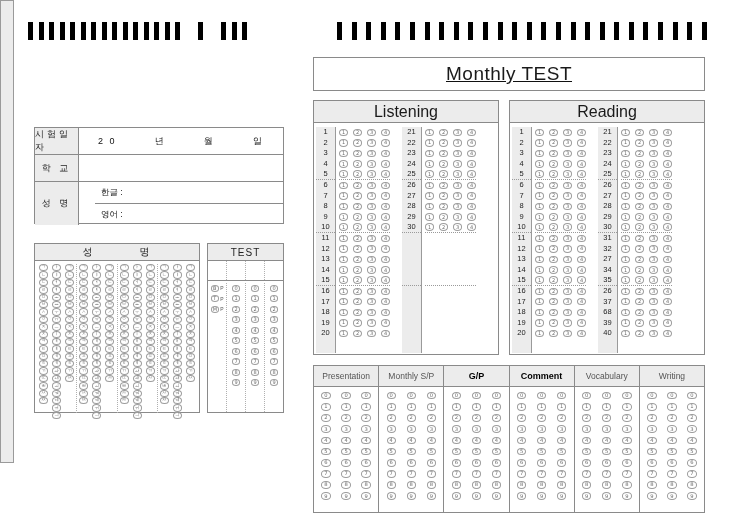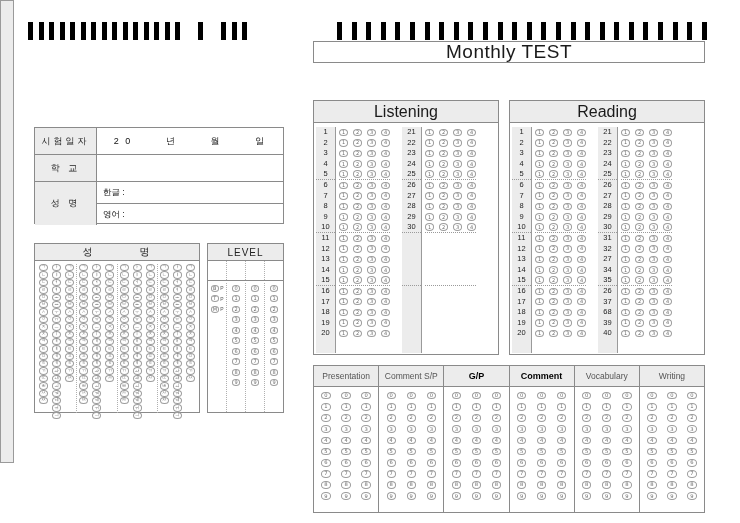--- a/index.html
+++ b/index.html
@@ -16,35 +16,35 @@
   
   .timing-row{position:absolute;display:flex;}
   .tmark{width:5px;height:18px;background:#000;}
 
   
   .box{position:absolute;border:1px solid #8a8a8a;background:#fff;box-sizing:border-box;}
   .hdr{background:#ececec;border-bottom:1px solid #8a8a8a;box-sizing:border-box;
        display:flex;align-items:center;justify-content:center;}
 
   
-  #title-box{left:313px;top:41px;width:392px;height:22px;}
+  #title-box{left:313px;top:57px;width:392px;height:34px;text-decoration:underline;}
   #title-text{font-size:19px;letter-spacing:.5px;color:#1a1a1a;}
 
   
   #sep-bar{left:289px;top:50px;width:14px;height:463px;background:#ececec;border:1px solid #9a9a9a;box-sizing:border-box;}
 
   
   #info-table{left:34px;top:127px;width:250px;height:97px;}
   .itrow{display:flex;border-bottom:1px solid #8a8a8a;box-sizing:border-box;}
   .itrow:last-child{border-bottom:none;}
-  .itlabel{width:62px;background:#ececec;border-right:1px solid #8a8a8a;box-sizing:border-box;
+  .itlabel{width:44px;background:#ececec;border-right:1px solid #8a8a8a;box-sizing:border-box;
            display:flex;align-items:center;justify-content:center;font-size:9px;letter-spacing:3px;color:#222;}
   .itval{flex:1;display:flex;align-items:center;box-sizing:border-box;font-size:9px;}
   .dateline{display:flex;width:100%;justify-content:space-around;align-items:center;font-size:9px;letter-spacing:2px;}
-  .namecol{flex:1;display:flex;flex-direction:column;}
+  .namecol{flex:1;display:flex;flex-direction:column;margin-left:16px;}
   .namesub{flex:1;display:flex;align-items:center;padding-left:6px;font-size:8.5px;border-bottom:1px solid #8a8a8a;box-sizing:border-box;}
   .namesub:last-child{border-bottom:none;}
 
   
   #name-grid{left:34px;top:243px;width:166px;height:170px;}
   #name-hdr{height:17px;font-size:10px;letter-spacing:22px;padding-left:20px;color:#222;}
   #name-body{display:flex;height:152px;padding:3px 2px 0 2px;box-sizing:border-box;}
   .namegroup{flex:1;display:flex;border-right:1px dotted #b0b0b0;box-sizing:border-box;}
   .namegroup:last-child{border-right:none;}
   .jcol{flex:1;display:flex;flex-direction:column;align-items:center;}
@@ -977,21 +977,21 @@
             </div>
             <div class="jrow">
               <div class="spacer"></div>
             </div>
           </div>
         </div>
       </div>
   </div>
 
   <div class="box" id="level-box">
-    <div class="hdr" id="level-hdr">LEVEL</div>
+    <div class="hdr" id="level-hdr">TEST</div>
     <div id="level-blank">
         <div style="flex: 1 1 0%; border-right: 1px dotted rgb(176, 176, 176);"></div>
         <div style="flex: 1 1 0%; border-right: 1px dotted rgb(176, 176, 176);"></div>
         <div style="flex: 1 1 0%; border-right: 1px dotted rgb(176, 176, 176);"></div>
         <div style="flex: 1 1 0%;"></div>
       </div>
     <div id="level-body">
         <div class="lvcol">
           <div class="lvtag">
             <div class="bub sm">B</div>
@@ -1750,21 +1750,21 @@
               <div class="digrow">
                 <div class="bub dig">8</div>
               </div>
               <div class="digrow">
                 <div class="bub dig">9</div>
               </div>
             </div>
           </div>
         </div>
         <div class="score-sec">
-          <div class="score-hdr">Comment S/P</div>
+          <div class="score-hdr">Monthly S/P</div>
           <div class="score-body">
             <div class="digcol">
               <div class="digrow">
                 <div class="bub dig">0</div>
               </div>
               <div class="digrow">
                 <div class="bub dig">1</div>
               </div>
               <div class="digrow">
                 <div class="bub dig">2</div>

